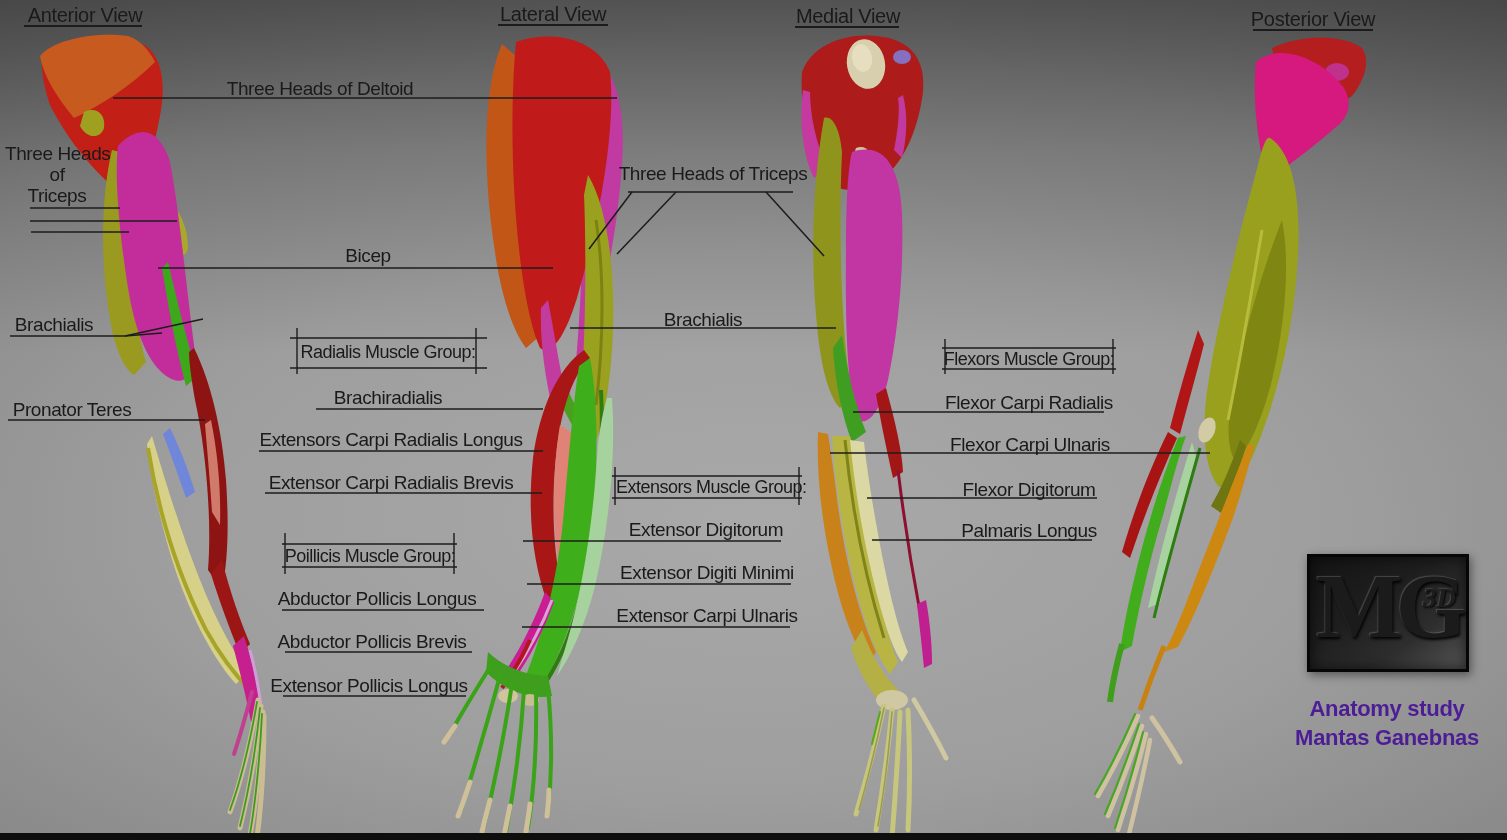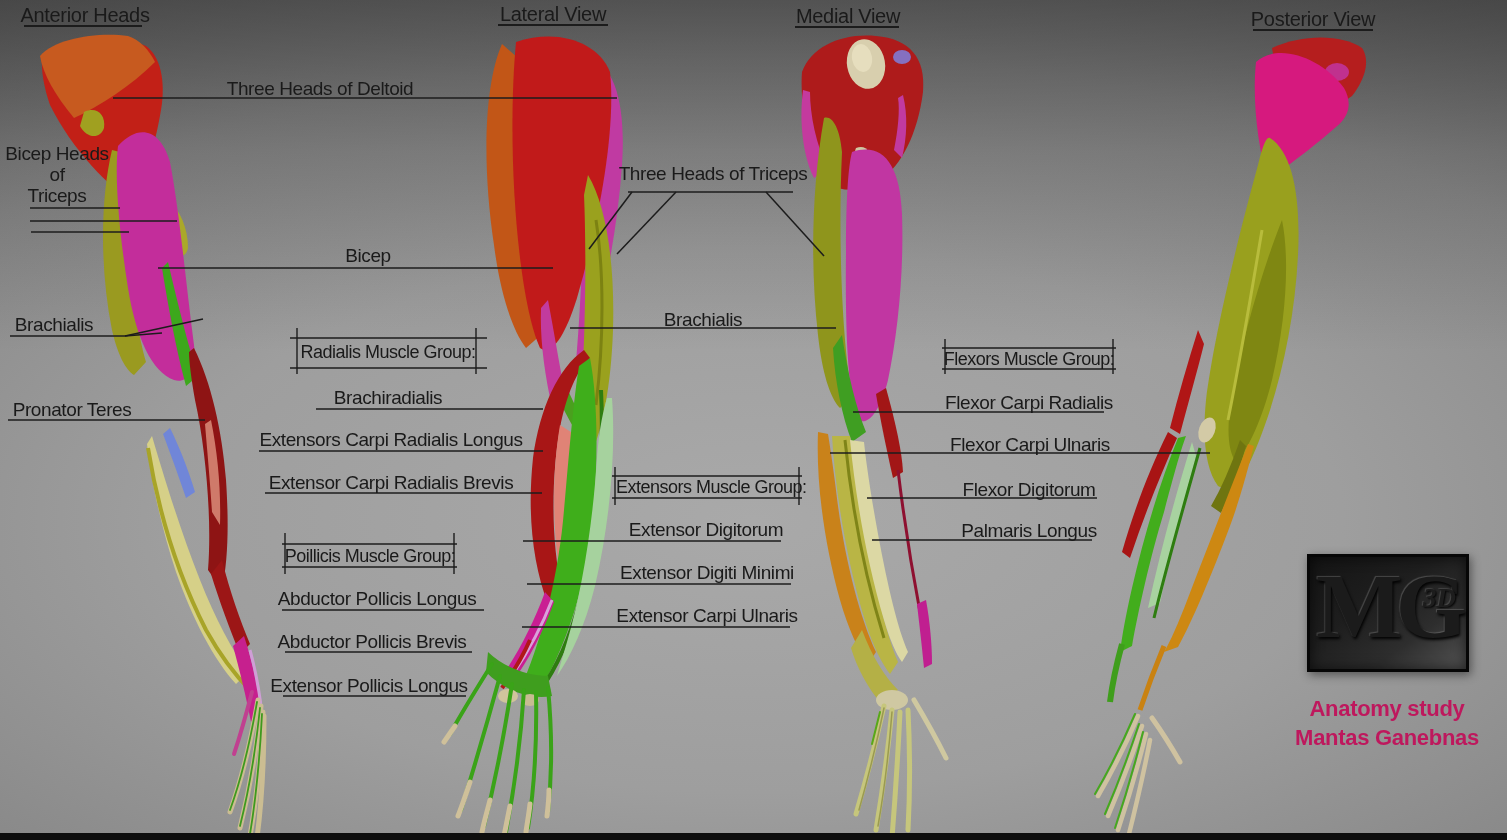--- a/index.html
+++ b/index.html
@@ -31,21 +31,21 @@
     text-shadow:1px 2px 3px rgba(0,0,0,0.95), -1px -1px 1px rgba(160,160,160,0.35);
   }
   #logo-3d{
     position:absolute;right:10px;top:26px;
     font-family:"Liberation Serif","DejaVu Serif",serif;
     font-style:italic;font-weight:bold;font-size:27px;color:#1d1d1d;
     text-shadow:1px 1px 2px rgba(0,0,0,0.9), -1px -1px 1px rgba(150,150,150,0.3);
   }
   #credit{
     position:absolute;left:1287px;top:694px;width:200px;text-align:center;
-    font-weight:bold;font-size:22px;line-height:29px;color:#be185d;letter-spacing:-0.3px;
+    font-weight:bold;font-size:22px;line-height:29px;color:#4c1d95;letter-spacing:-0.3px;
   }
   #bottom-bar{position:absolute;left:0;bottom:0;width:1507px;height:7px;background:#0e0e0e;}
 </style>
 </head>
 <body>
 
 <div id="stage">
 
   <svg class="layer" viewBox="0 0 1507 840">
 
@@ -235,29 +235,29 @@
       <line x1="945" y1="339" x2="945" y2="374" stroke-width="1.4"></line>
       <line x1="1113" y1="339" x2="1113" y2="374" stroke-width="1.4"></line>
 
       <line x1="853" y1="412" x2="1104" y2="412"></line>
       <line x1="830" y1="453" x2="1210" y2="453"></line>
       <line x1="867" y1="498" x2="1097" y2="498"></line>
       <line x1="872" y1="540" x2="1092" y2="540"></line>
     </g>
   </svg>
 
-  <div class="lbl view-title" style="left:15px;top:5px;width:140px;">Anterior Heads</div>
+  <div class="lbl view-title" style="left:15px;top:5px;width:140px;">Anterior View</div>
   <div class="lbl view-title" style="left:483px;top:4px;width:140px;">Lateral View</div>
   <div class="lbl view-title" style="left:778px;top:6px;width:140px;">Medial View</div>
   <div class="lbl view-title" style="left:1243px;top:9px;width:140px;">Posterior View</div>
 
   <div class="lbl" style="left:220px;top:78px;width:200px;">Three Heads of Deltoid</div>
 
   <div class="lbl" style="left:5px;top:143px;width:104px;">
-    <div>Bicep Heads</div>
+    <div>Three Heads</div>
     <div>of</div>
     <div>Triceps</div>
   </div>
 
   <div class="lbl" style="left:318px;top:245px;width:100px;">Bicep</div>
   <div class="lbl" style="left:4px;top:314px;width:100px;">Brachialis</div>
   <div class="lbl" style="left:7px;top:399px;width:130px;">Pronator Teres</div>
 
   <div class="lbl grp" style="left:293px;top:342px;width:190px;">Radialis Muscle Group:</div>
   <div class="lbl" style="left:313px;top:387px;width:150px;">Brachiradialis</div>

